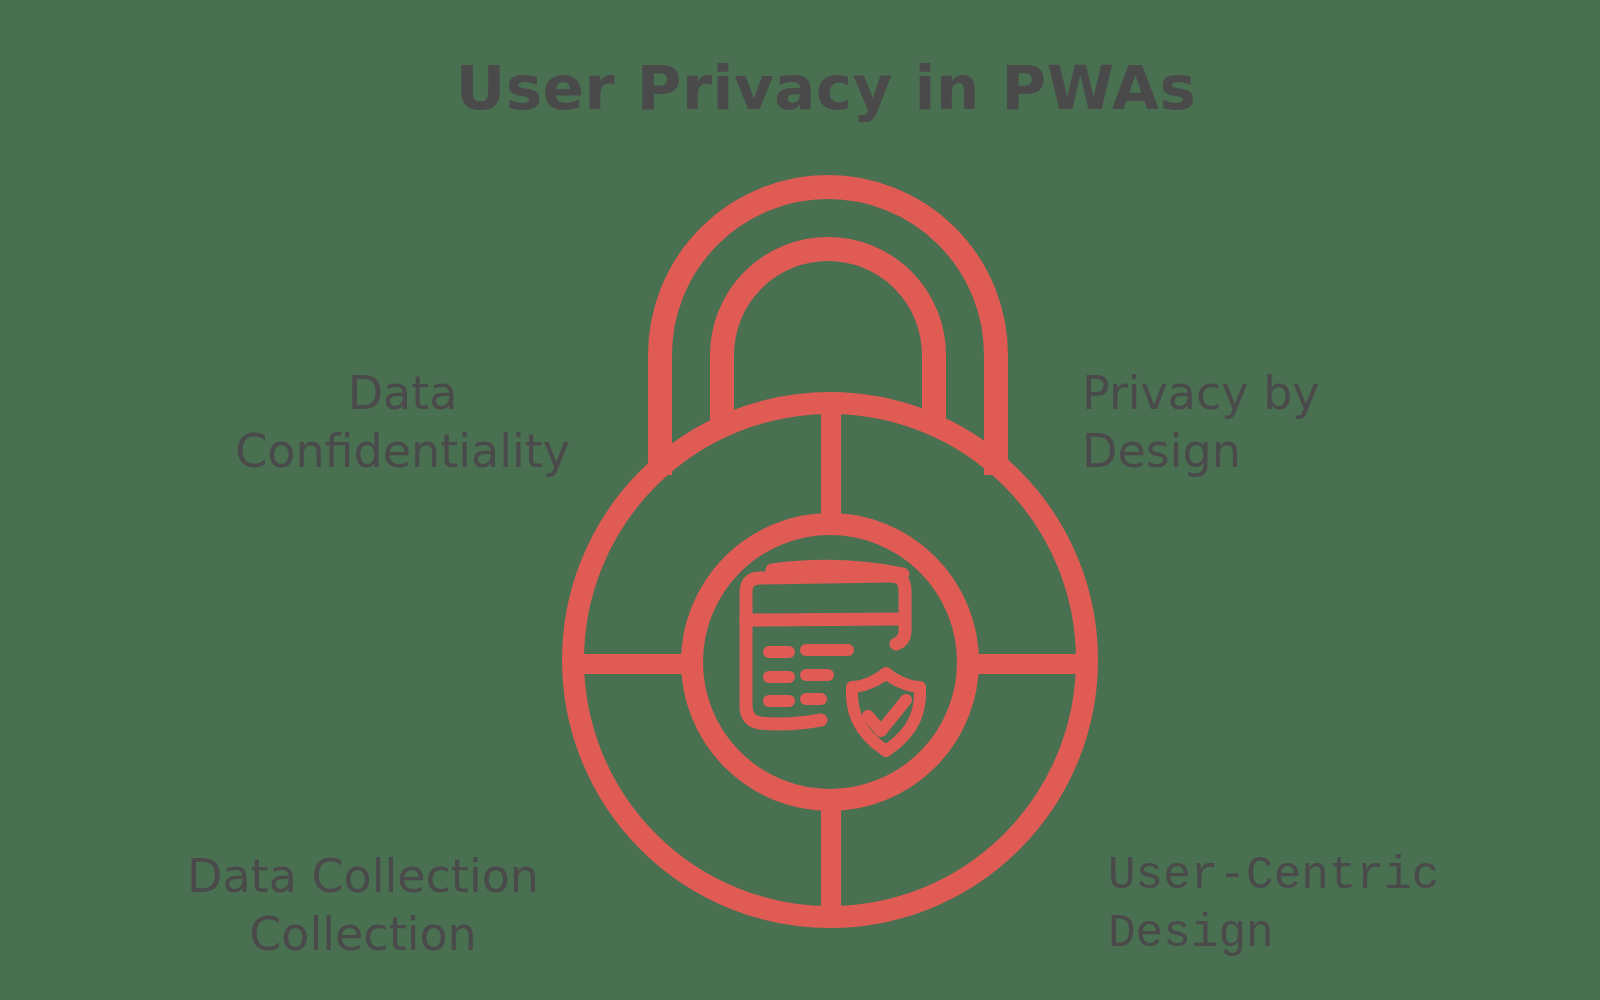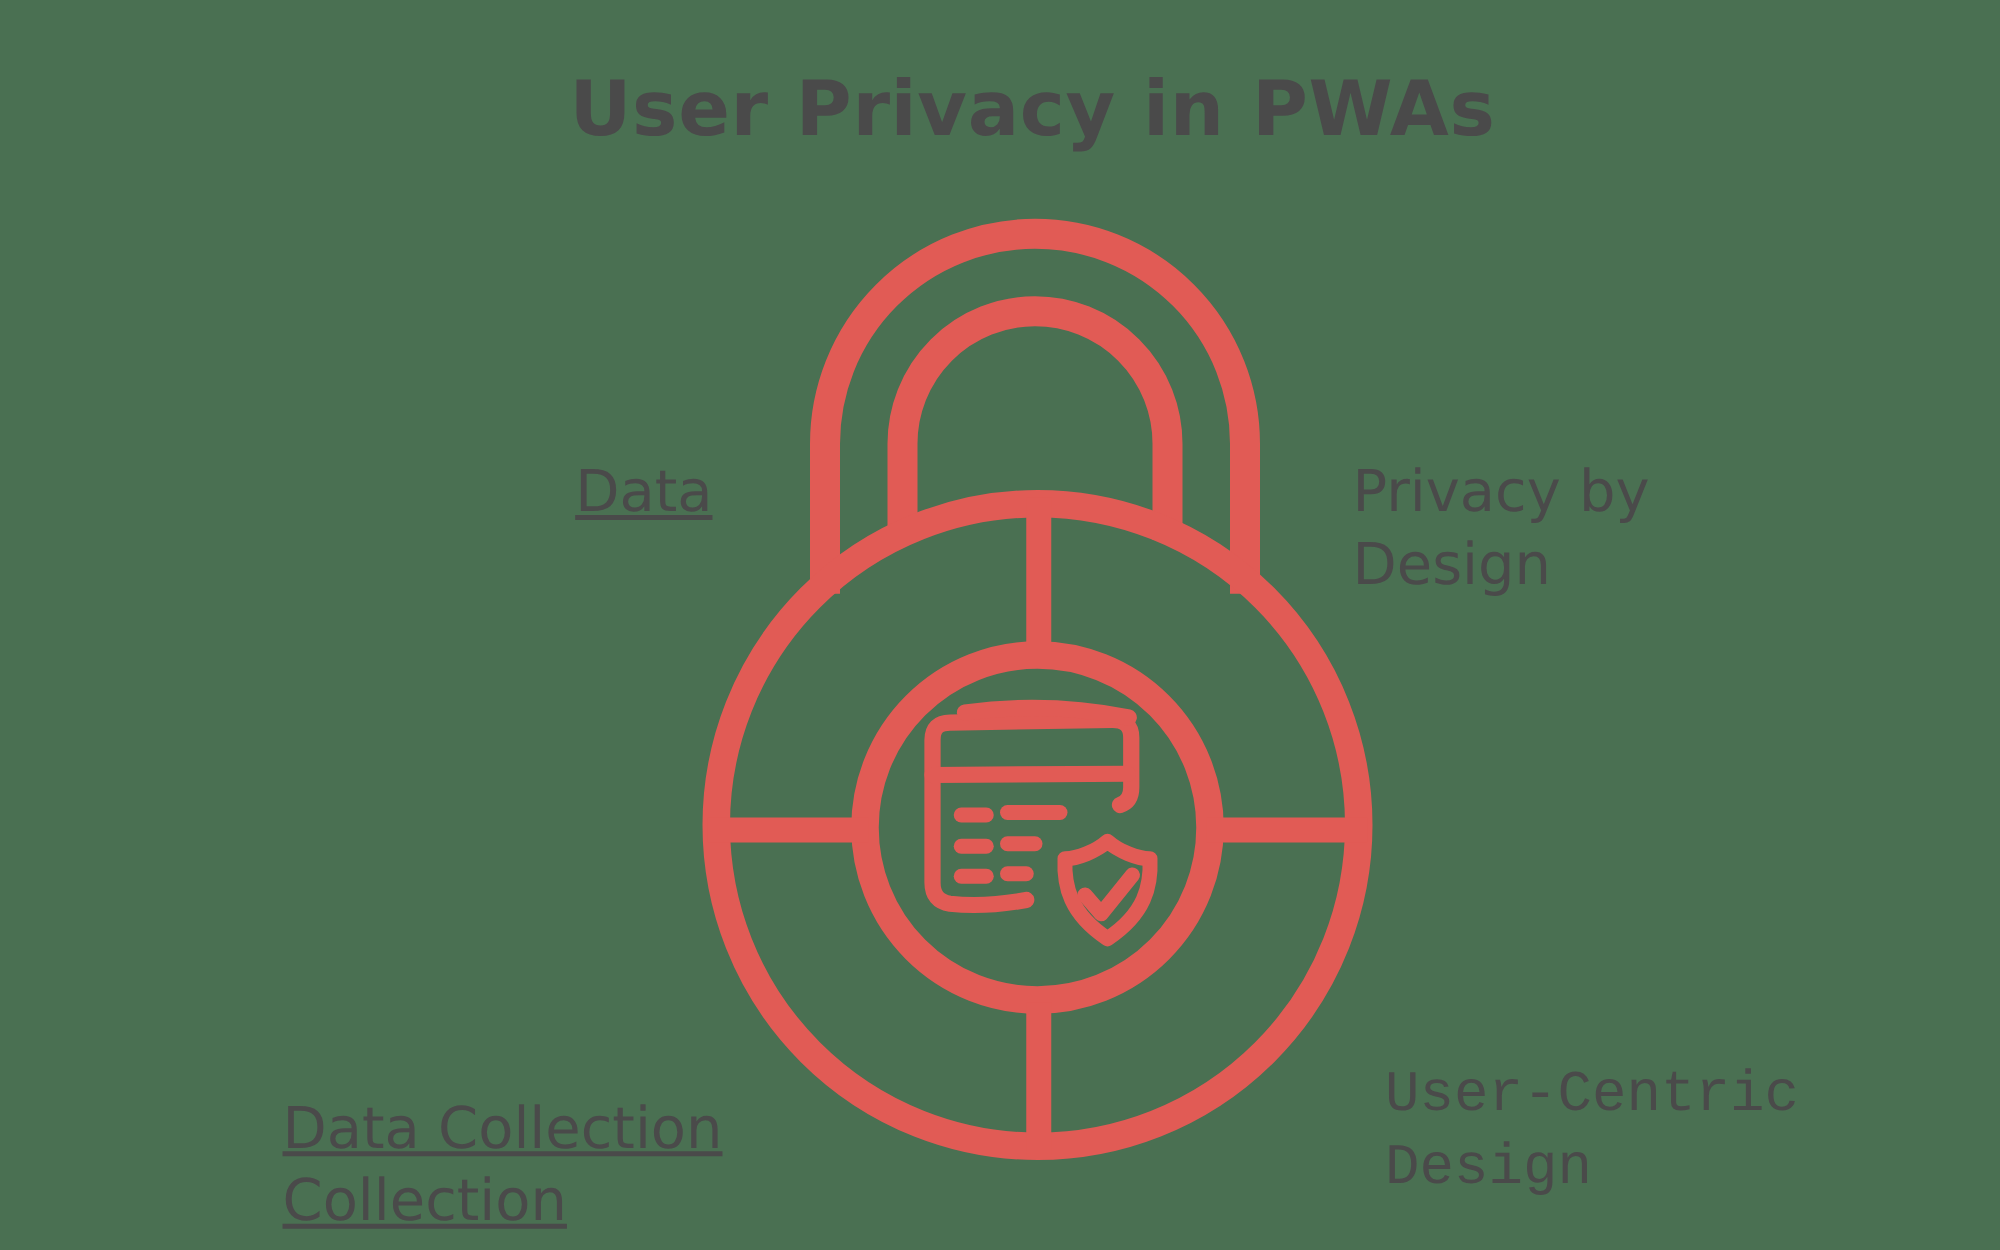--- a/index.html
+++ b/index.html
@@ -40,25 +40,25 @@
   }
   .label {
     position: absolute;
     color: var(--text, #4a4a4a);
     font-size: 46px;
     line-height: 1.27;
     font-weight: 400;
     white-space: nowrap;
   }
   .label span { display: block; }
-  .label.align-right { text-align: left; text-decoration: underline; }
+  .label.align-right { text-align: center; }
   .label.align-left  { text-align: left; }
   .label-top-left     { top: 364px; right: 1030px; }
   .label-top-right    { top: 364px; left: 1082px; }
-  .label-bottom-left  { top: 847px; right: 1022px; margin-top: 26px; }
+  .label-bottom-left  { top: 847px; right: 1061px; }
   .label-bottom-right { top: 847px; left: 1108px; font-family: Liberation Mono, monospace; }
 </style>
 </head>
 <body>
 
 <div class="stage">
 
   <h1 class="title">User Privacy in PWAs</h1>
 
   <svg class="lock-svg" viewBox="0 0 1600 1000" aria-hidden="true">
@@ -94,20 +94,21 @@
       </g>
     </g>
     <g stroke-linecap="round" stroke-linejoin="round">
       <path d="M 886 673 C 877 681 862 687 852 687 C 851 709 856 731 886 751 C 916 731 921 709 920 687 C 910 687 895 681 886 673 Z" stroke-width="12"></path>
       <path d="M 868 716 L 881 731 L 906 700" stroke-width="12"></path>
     </g>
   </svg>
 
   <div class="label align-right label-top-left">
     <span>Data</span>
+    <span>Confidentiality</span>
   </div>
 
   <div class="label align-left label-top-right">
     <span>Privacy by</span>
     <span>Design</span>
   </div>
 
   <div class="label align-right label-bottom-left">
     <span>Data Collection</span>
     <span>Collection</span>

